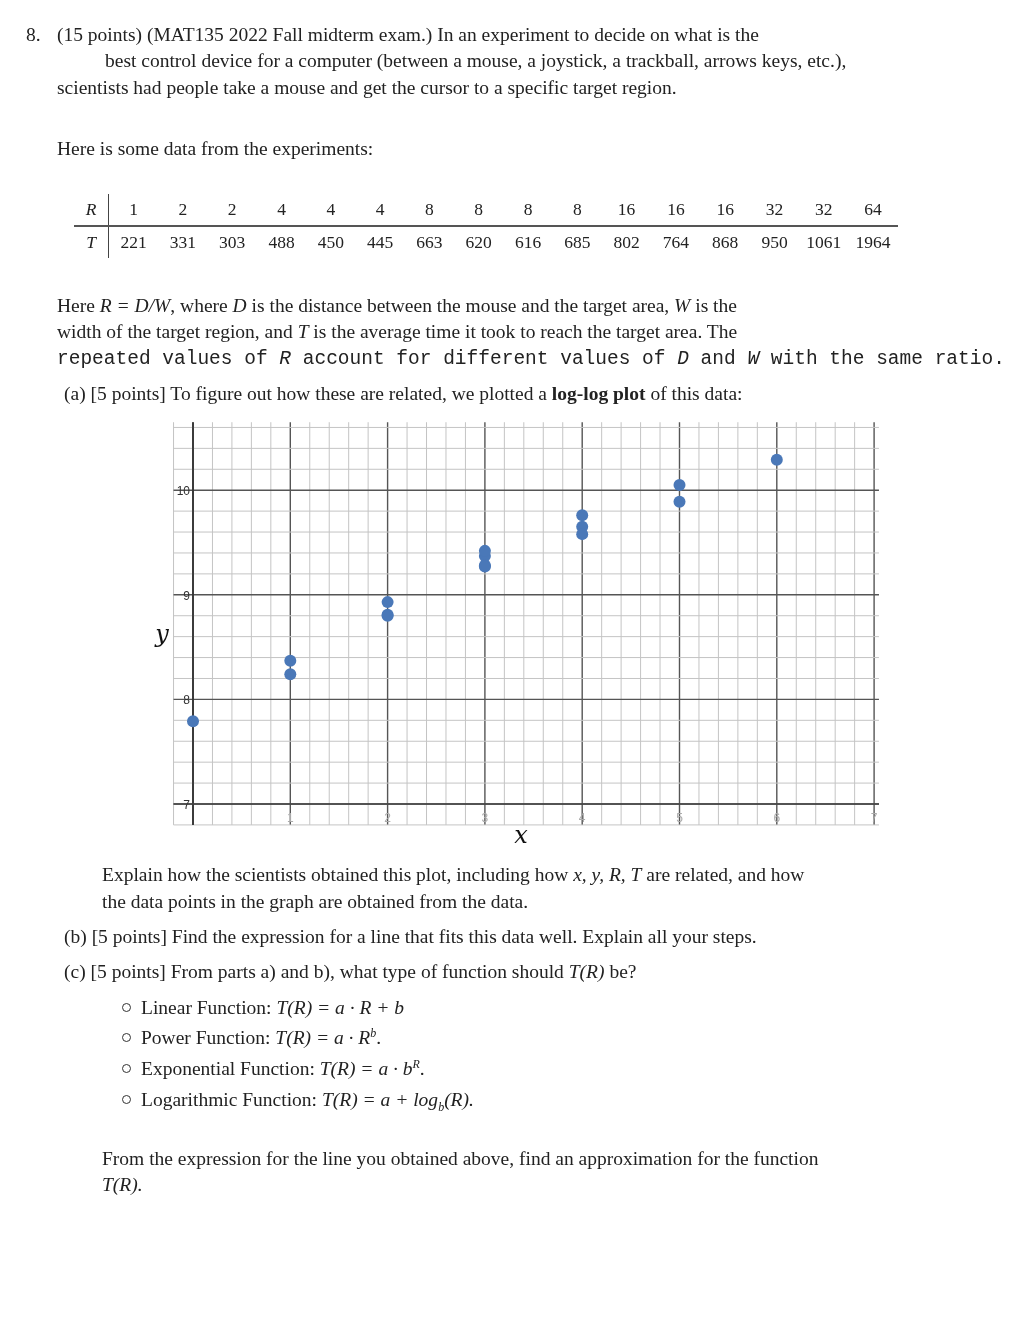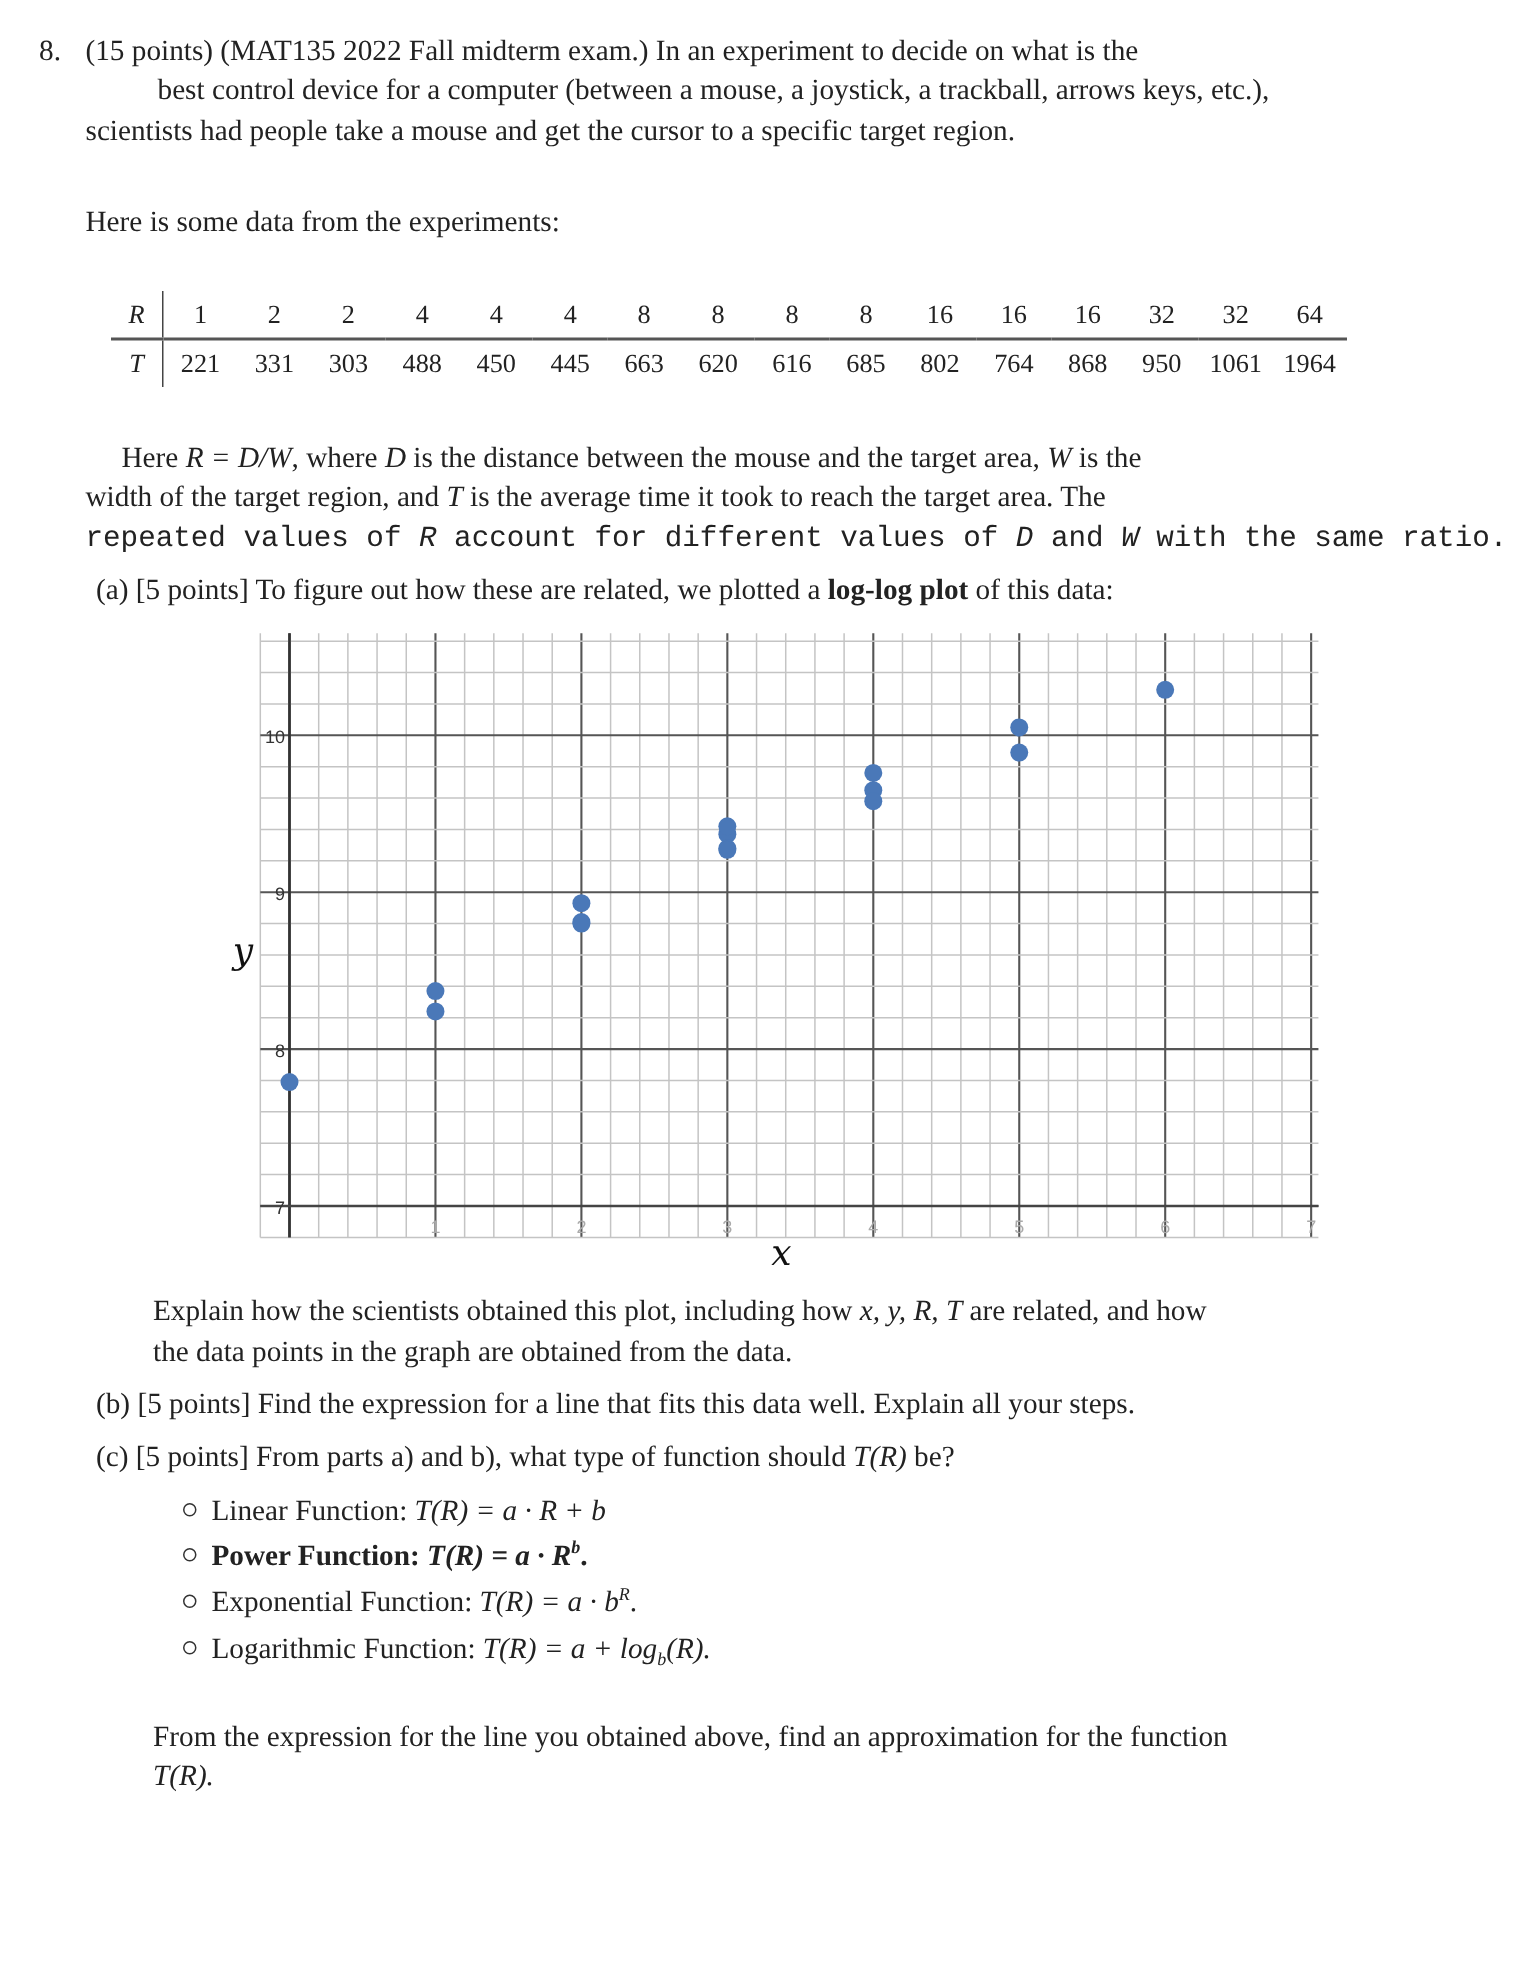--- a/index.html
+++ b/index.html
@@ -71,21 +71,21 @@
     <td class="c">802</td>
     <td class="c">764</td>
     <td class="c">868</td>
     <td class="c">950</td>
     <td class="c">1061</td>
     <td class="c">1964</td>
   </tr>
 </tbody>
   </table>
 
-<p class="para" style="left:57px; top:293px;margin-left:24px;"><span>Here </span><i class="m">R = D/W</i><span>, where </span><i class="m">D</i><span> is the distance between the mouse and the target area, </span><i class="m">W</i><span> is the</span></p>
+<p class="para" style="left:57px; top:293px;"><span>Here </span><i class="m">R = D/W</i><span>, where </span><i class="m">D</i><span> is the distance between the mouse and the target area, </span><i class="m">W</i><span> is the</span></p>
 <p class="para" style="left:57px; top:319px;"><span>width of the target region, and </span><i class="m">T</i><span> is the average time it took to reach the target area.  The</span></p>
 <p class="para" style="left:57px; top:346px;font-family:Liberation Mono, monospace;"><span>repeated values of </span><i class="m">R</i><span> account for different values of </span><i class="m">D</i><span> and </span><i class="m">W</i><span> with the same ratio.</span></p>
 
 <p class="para" style="left:64px; top:381px;"><span>(a)</span> <span>[5 points]</span><span> To figure out how these are related, we plotted a </span><b>log-log plot</b><span> of this data:</span></p>
 
 <svg id="chart" width="1024" height="860">
   <g id="grid">
       <line x1="173.54" x2="173.54" y1="422.21" y2="824.9200000000001" stroke="#c4c4c4" stroke-width="1"></line>
       <line x1="193" x2="193" y1="422.21" y2="824.9200000000001" stroke="#555" stroke-width="1.4"></line>
       <line x1="212.46" x2="212.46" y1="422.21" y2="824.9200000000001" stroke="#c4c4c4" stroke-width="1"></line>
@@ -182,18 +182,18 @@
 </svg>
 
 <p class="para" style="left:102px; top:862px;"><span>Explain how the scientists obtained this plot, including how </span><i class="m">x, y, R, T</i><span> are related, and how</span></p>
 <p class="para" style="left:102px; top:889px;">the data points in the graph are obtained from the data.</p>
 
 <p class="para" style="left:64px; top:924px;"><span>(b)</span> <span>[5 points]</span><span> Find the expression for a line that fits this data well. Explain all your steps.</span></p>
 
 <p class="para" style="left:64px; top:959px;"><span>(c)</span> <span>[5 points]</span><span> From parts a) and b), what type of function should </span><i class="m">T(R)</i><span> be?</span></p>
 
 <div class="li" style="top:995px;"><span class="bullet"></span><span>Linear Function: </span><i class="m">T(R) = a · R + b</i></div>
-<div class="li" style="top:1025px;font-weight:bold;"><span class="bullet"></span><span>Power Function: </span><i class="m">T(R) = a · R</i><sup><i>b</i></sup><span>.</span></div>
+<div class="li" style="top:1025px;"><span class="bullet"></span><span>Power Function: </span><i class="m">T(R) = a · R</i><sup><i>b</i></sup><span>.</span></div>
 <div class="li" style="top:1056px;"><span class="bullet"></span><span>Exponential Function: </span><i class="m">T(R) = a · b</i><sup><i>R</i></sup><span>.</span></div>
 <div class="li" style="top:1087px;"><span class="bullet"></span><span>Logarithmic Function: </span><i class="m">T(R) = a + log</i><sub><i>b</i></sub><i class="m">(R).</i></div>
 
 <p class="para" style="left:102px; top:1146px;">From the expression for the line you obtained above, find an approximation for the function</p>
 <p class="para" style="left:102px; top:1172px;"><i class="m">T(R).</i></p>
 
 </body></html>

